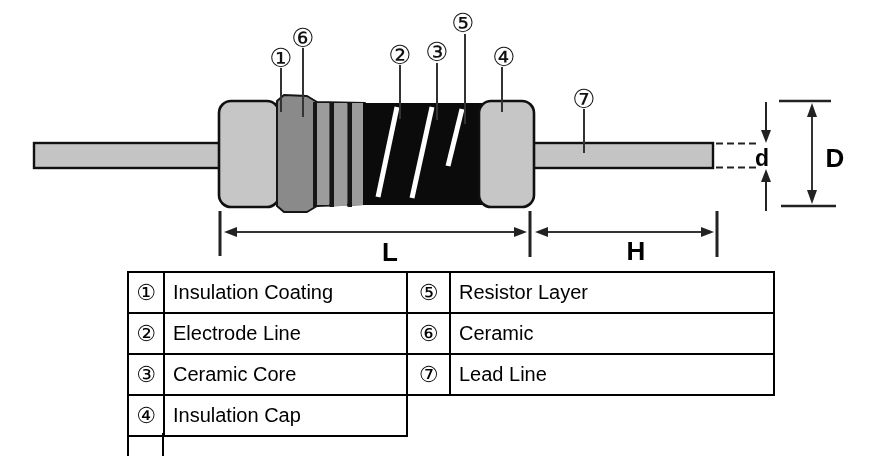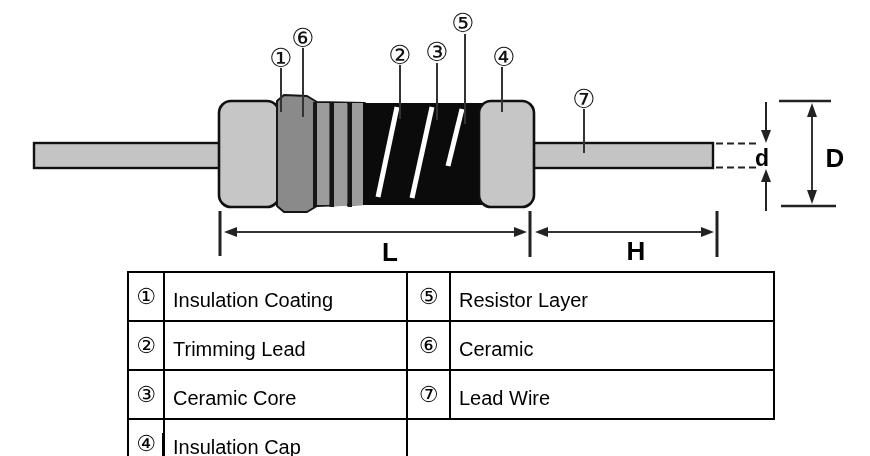--- a/index.html
+++ b/index.html
@@ -31,21 +31,21 @@
     left: 127px;
     top: 271px;
     border-collapse: collapse;
     table-layout: fixed;
     font-size: 20px;
     color: #000000;
   }
   table.legend td {
     border: 2px solid #000000;
     height: 39px;
-    padding: 8px 0 0 8px;
+    padding: 0 0 0 8px;
     vertical-align: middle;
     background: #ffffff;
     overflow: hidden;
     white-space: nowrap;
   }
   table.legend td.num {
     padding: 0;
     text-align: center;
     font-family: "DejaVu Sans", sans-serif;
     font-size: 22px;
@@ -161,29 +161,29 @@
     </colgroup>
     <tbody>
       <tr>
         <td class="num">①</td>
         <td>Insulation Coating</td>
         <td class="num">⑤</td>
         <td>Resistor Layer</td>
       </tr>
       <tr>
         <td class="num">②</td>
-        <td>Trimming Lead</td>
+        <td>Electrode Line</td>
         <td class="num">⑥</td>
         <td>Ceramic</td>
       </tr>
       <tr>
         <td class="num">③</td>
         <td>Ceramic Core</td>
         <td class="num">⑦</td>
-        <td>Lead Wire</td>
+        <td>Lead Line</td>
       </tr>
       <tr>
         <td class="num">④</td>
         <td>Insulation Cap</td>
         <td class="empty"></td>
         <td class="empty"></td>
       </tr>
     </tbody>
   </table>
 

